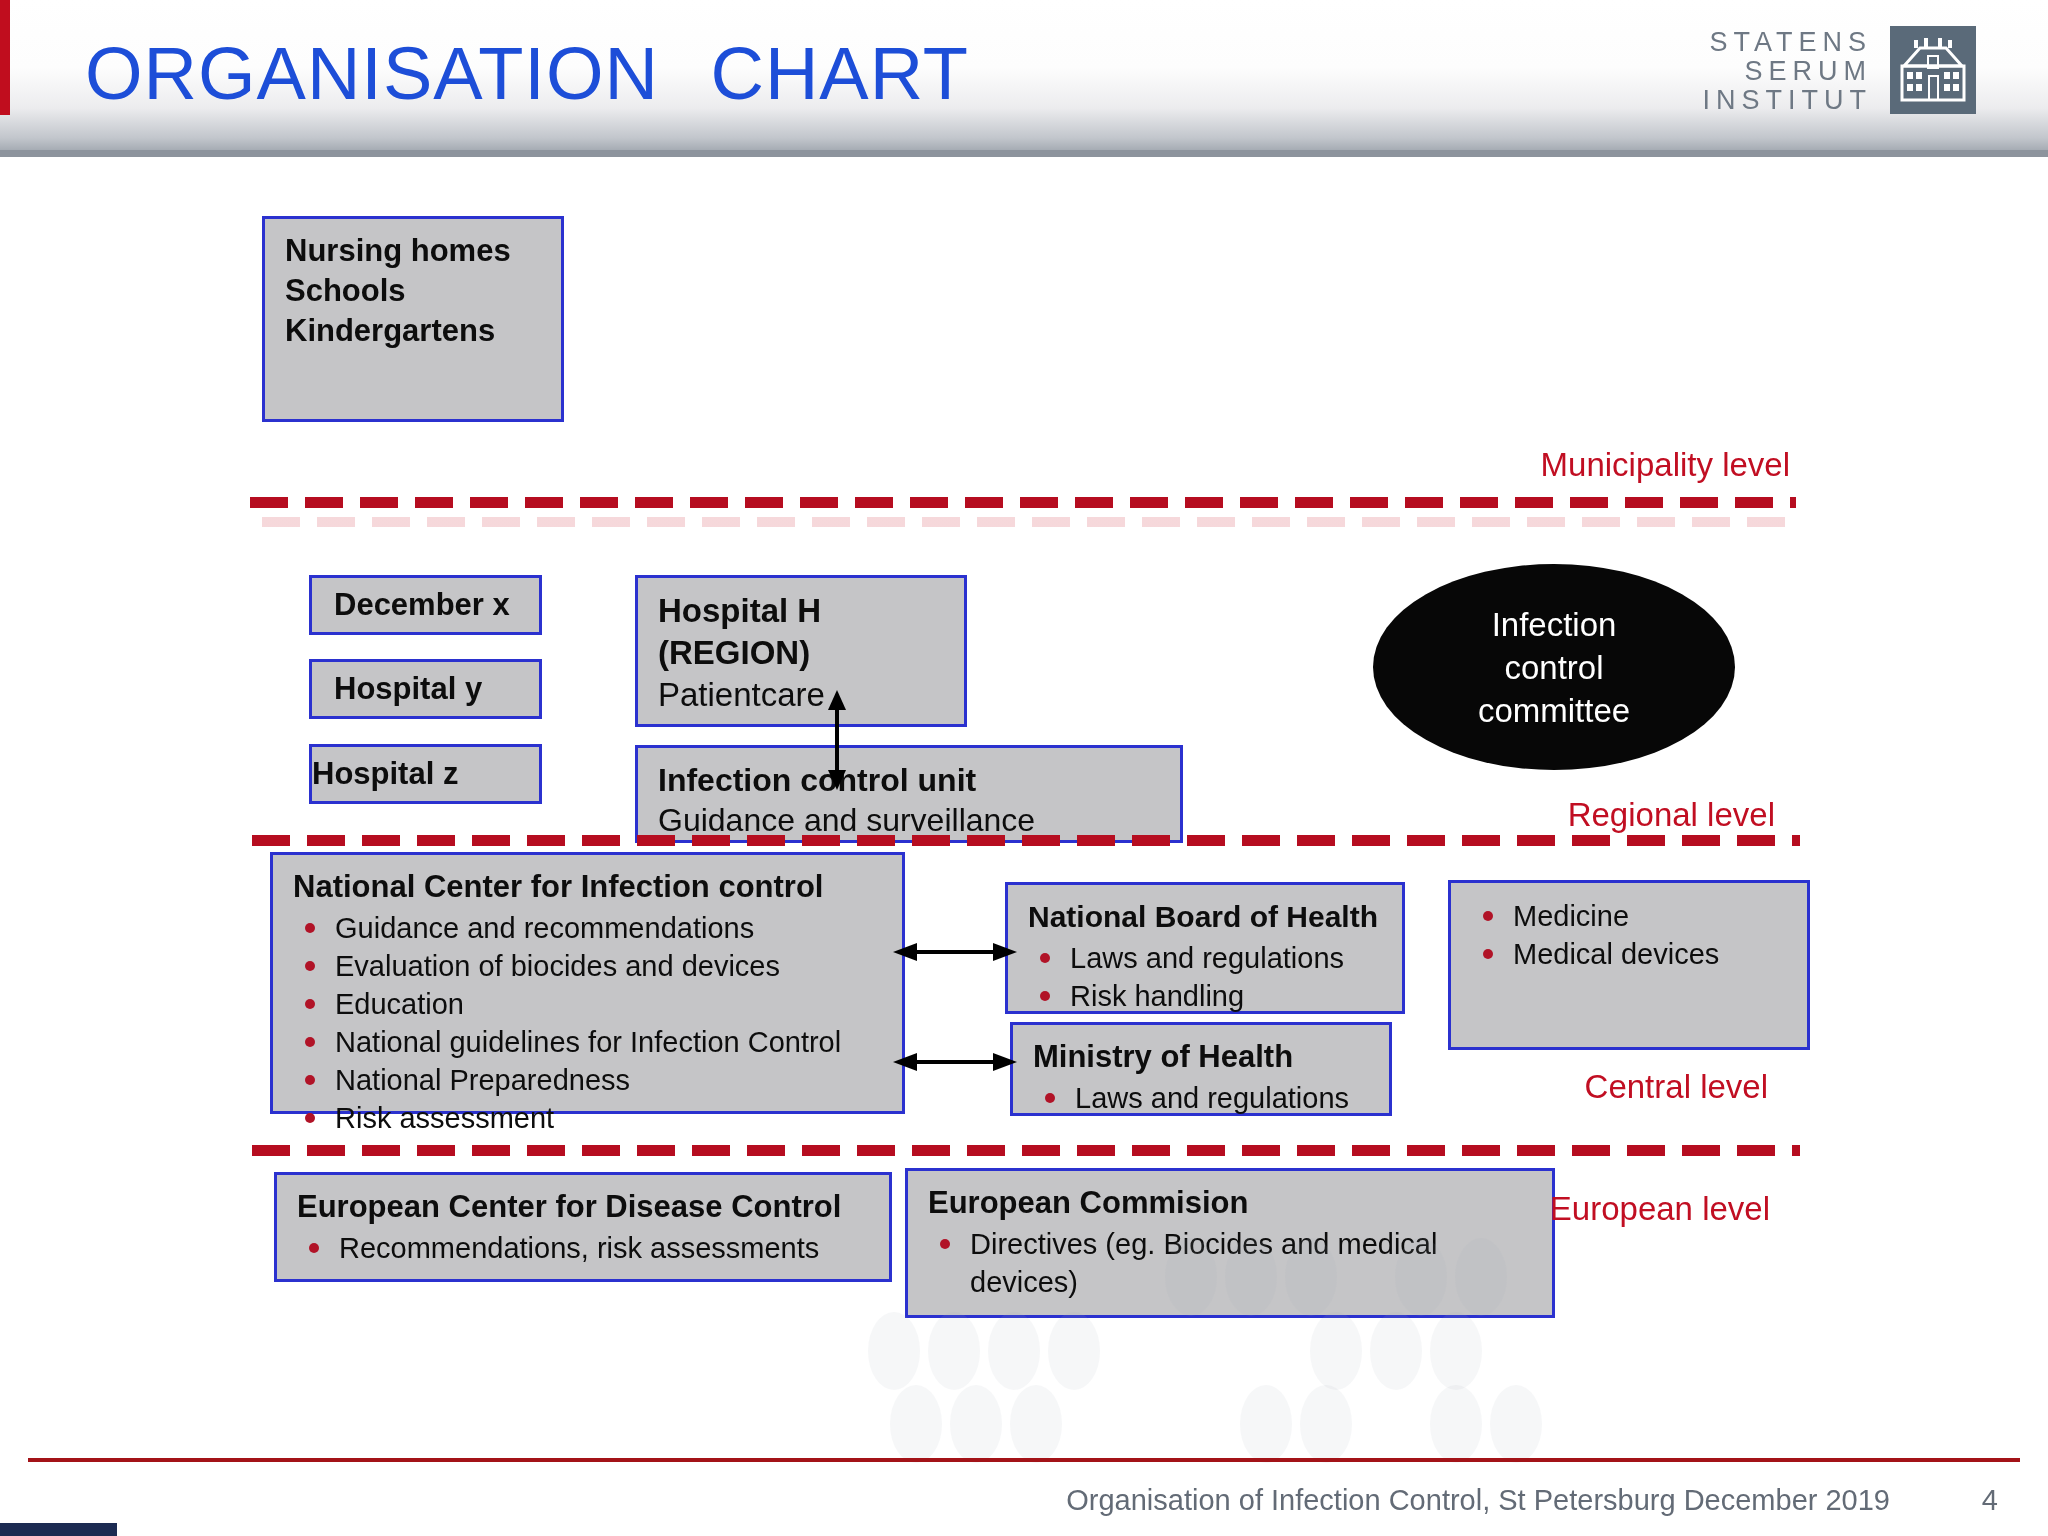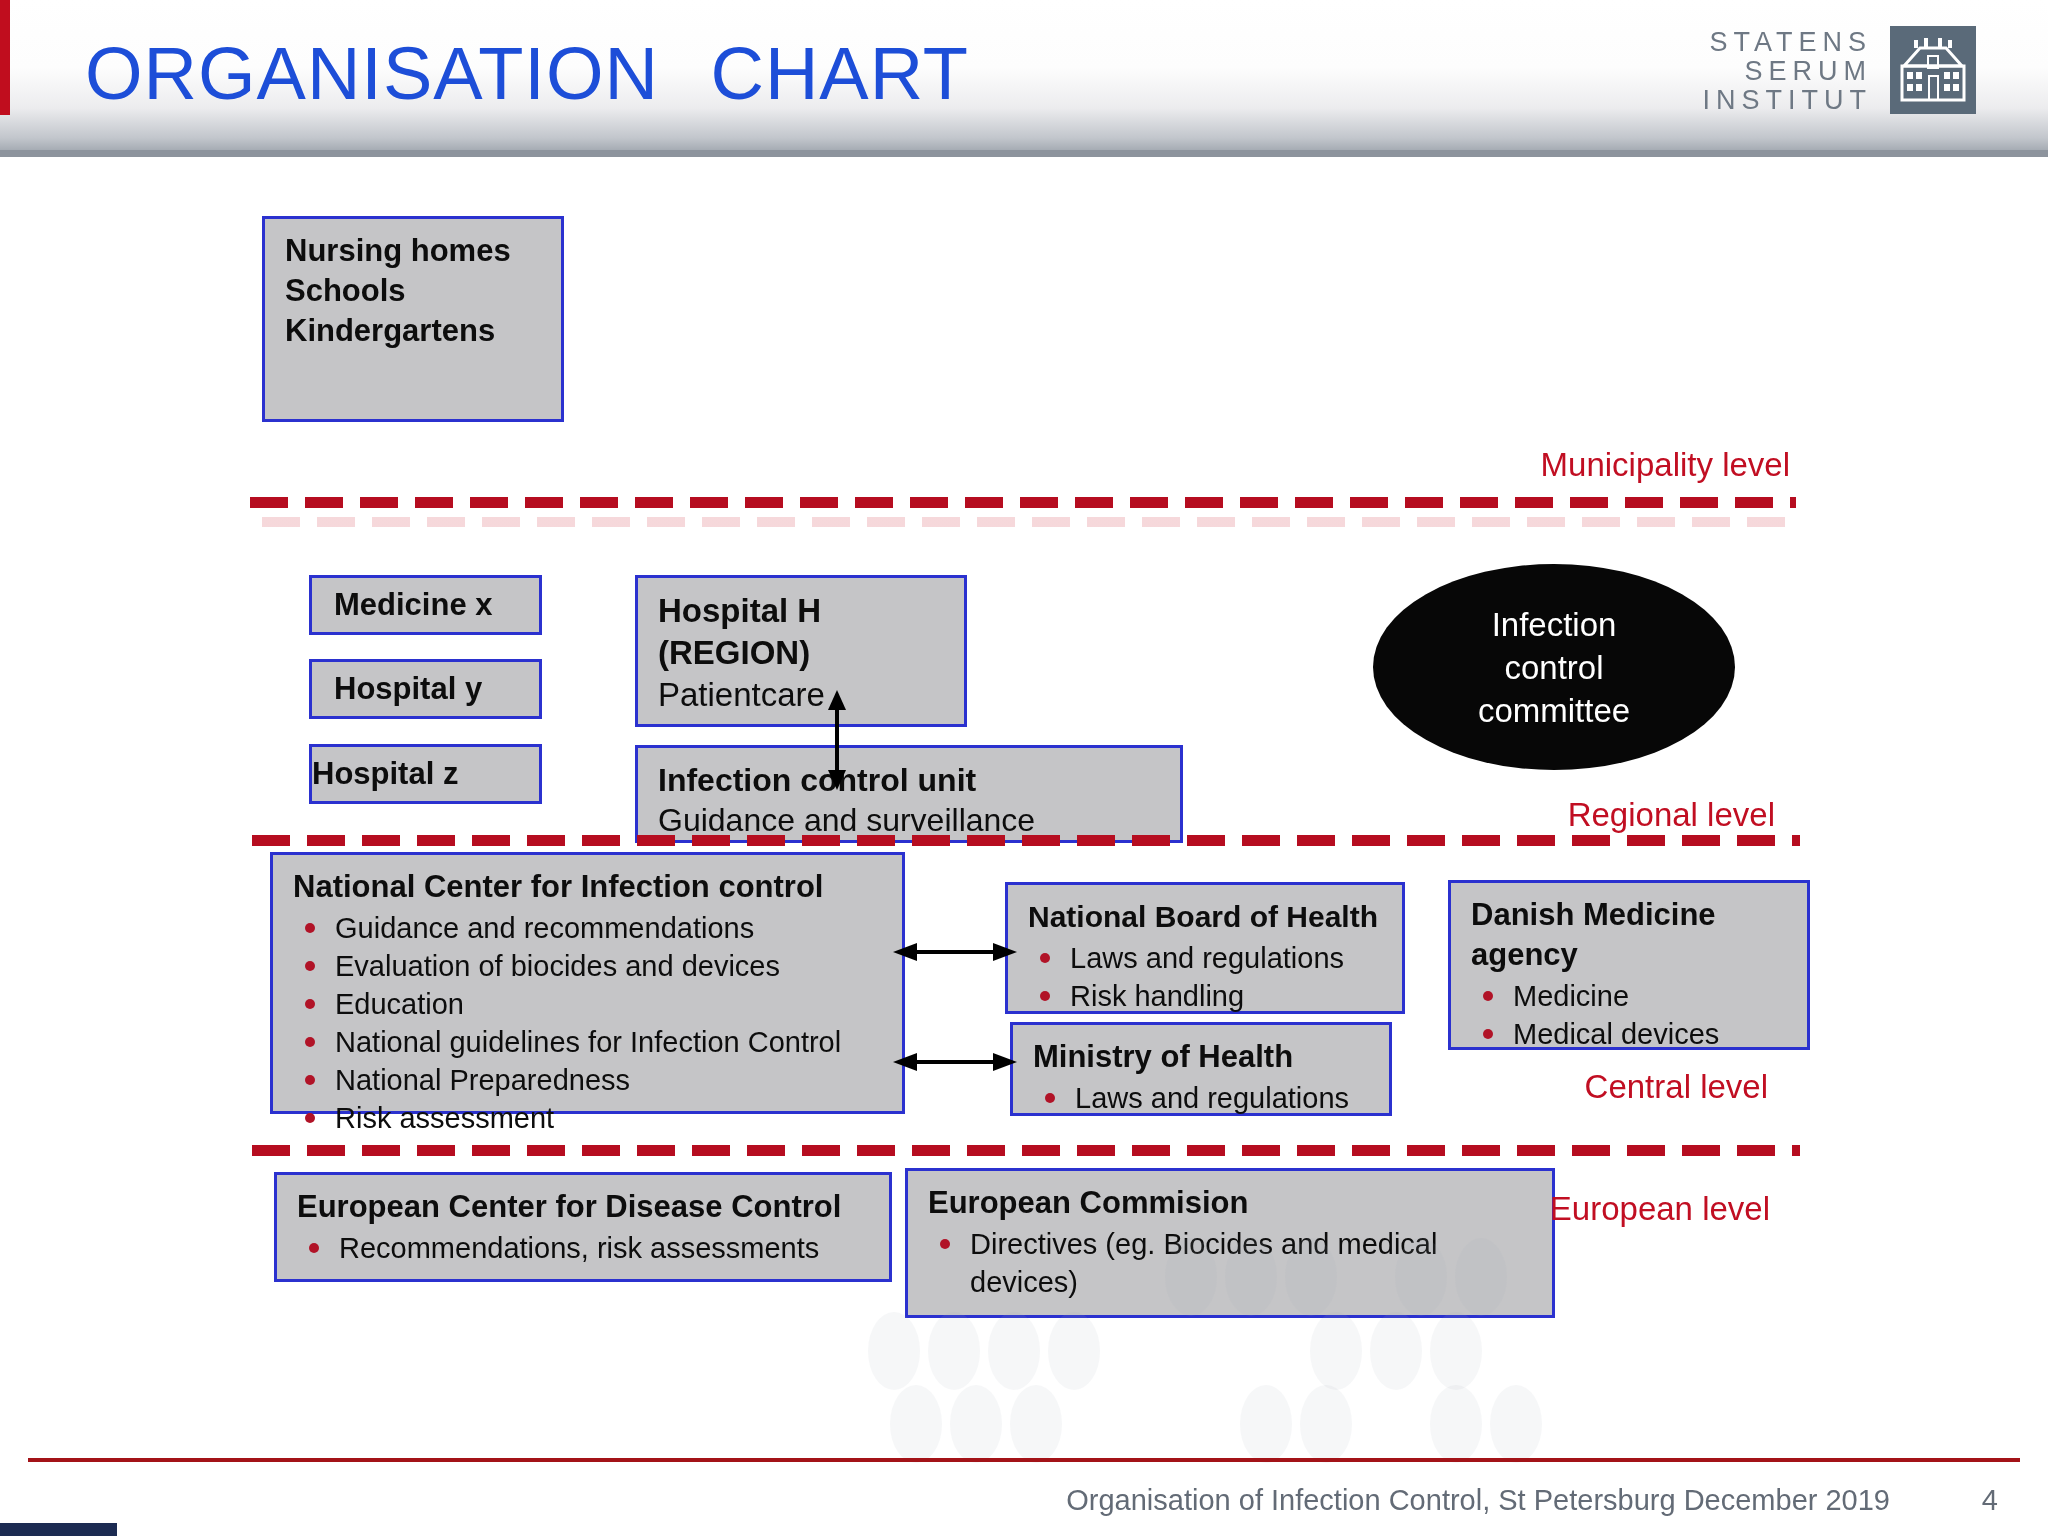--- a/index.html
+++ b/index.html
@@ -90,21 +90,21 @@
   <div class="b-title">Nursing homes</div>
   <div class="b-title">Schools</div>
   <div class="b-title">Kindergartens</div>
 </div>
 
 <div class="level-label" style="right:258px;top:446px;">Municipality level</div>
 <div class="dash-line" style="left:250px;top:497px;width:1546px;"></div>
 <div class="dash-ghost" style="left:262px;top:517px;width:1534px;"></div>
 
 <div class="box" style="left:309px;top:575px;width:233px;height:60px;display:flex;align-items:center;padding-left:22px;">
-  <span class="b-title">Medicine x</span>
+  <span class="b-title">December x</span>
 </div>
 <div class="box" style="left:309px;top:659px;width:233px;height:60px;display:flex;align-items:center;padding-left:22px;">
   <span class="b-title">Hospital y</span>
 </div>
 <div class="box" style="left:309px;top:744px;width:233px;height:60px;display:flex;align-items:center;text-align:right;">
   <span class="b-title">Hospital z</span>
 </div>
 
 <div class="box box-pad" style="left:635px;top:575px;width:332px;height:152px;">
   <div class="b-title" style="font-size:33px;line-height:42px;">Hospital H</div>
@@ -155,21 +155,20 @@
 </div>
 
 <div class="box box-pad" style="left:1010px;top:1022px;width:382px;height:94px;">
   <div class="b-title">Ministry of Health</div>
   <ul class="blist">
     <li>Laws and regulations</li>
   </ul>
 </div>
 
 <div class="box box-pad" style="left:1448px;top:880px;width:362px;height:170px;">
-  <div class="b-title">Danish Medicine agency</div>
   <ul class="blist">
     <li>Medicine</li>
     <li>Medical devices</li>
   </ul>
 </div>
 
 <svg class="arrow" style="left:893px;top:938px;" width="124" height="28">
   <line x1="18" y1="14" x2="106" y2="14" stroke="#000" stroke-width="4"></line>
   <polygon points="0,14 24,5 24,23" fill="#000"></polygon>
   <polygon points="124,14 100,5 100,23" fill="#000"></polygon>

